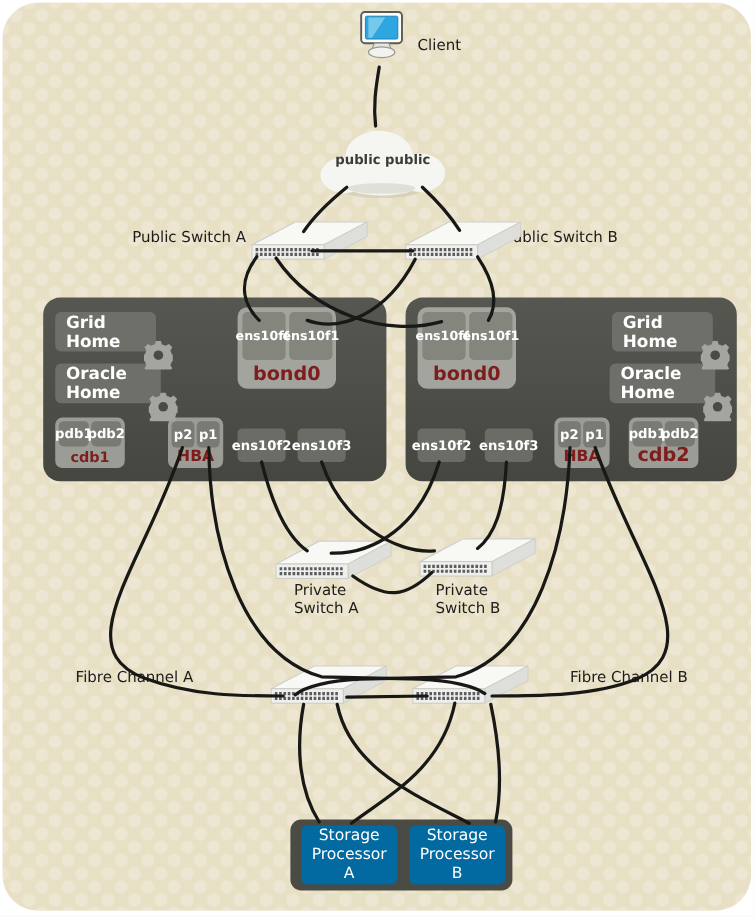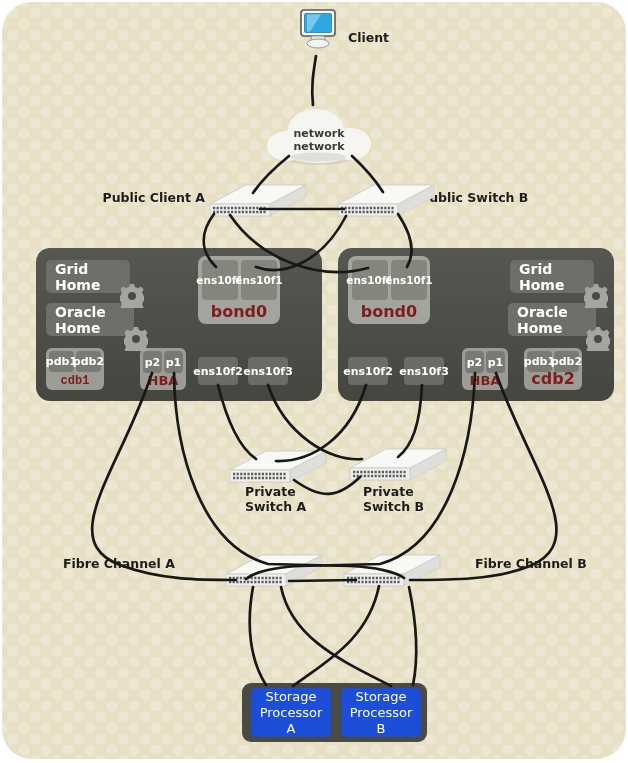--- a/index.html
+++ b/index.html
@@ -6,21 +6,21 @@
   #stage{position:relative;width:628px;height:763px;overflow:hidden;
     font-family:"DejaVu Sans","Liberation Sans",sans-serif;}
   
   #panel{position:absolute;left:2px;top:2px;right:2px;bottom:4px;border-radius:30px;
     background-color:#e7e0c4;
     background-image:
       radial-gradient(circle, #ece6d2 0 5px, rgba(0,0,0,0) 6px),
       radial-gradient(circle, #ece6d2 0 5px, rgba(0,0,0,0) 6px);
     background-size:22px 22px,22px 22px;
     background-position:0 0,11px 11px;}
-  .lbl{position:absolute;color:#1c1c1a;font-size:12.5px;line-height:15px;z-index:15;font-weight:bold;}
+  .lbl{position:absolute;color:#1c1c1a;font-size:12.5px;line-height:15px;z-index:15;}
   .lbl.right{text-align:right;}
   .multiline{white-space:pre-line;}
   
   .node{position:absolute;top:248px;width:286px;height:153px;border-radius:14px;
     background:linear-gradient(#565751,#45463f);z-index:10;}
   .homebox{position:absolute;background:#6e6f69;border-radius:5px;color:#fff;
     font-weight:bold;font-size:14px;display:flex;align-items:center;padding-left:9px;
     box-sizing:border-box;}
   .gear{position:absolute;width:24px;height:24px;z-index:12;}
   .bondgrp{position:absolute;background:#a3a49d;border-radius:8px;z-index:11;}
@@ -30,21 +30,21 @@
     font-size:11px;display:flex;align-items:center;justify-content:center;z-index:11;}
   .grp{position:absolute;background:#9b9c95;border-radius:6px;z-index:11;}
   .subbox{position:absolute;background:#797a73;border-radius:4px;color:#fff;font-weight:bold;
     font-size:11px;display:flex;align-items:center;justify-content:center;}
   .grplabel{position:absolute;left:0;right:0;bottom:2px;text-align:center;color:#7f1d1d;
     font-weight:bold;}
   .bondlabel{font-size:16px;bottom:3px;}
   
   #storage{position:absolute;left:242px;top:683px;width:185px;height:59px;border-radius:9px;
     background:#4a4b45;z-index:10;}
-  .spbox{position:absolute;top:5px;width:80px;height:49px;border-radius:5px;background:#1d4ed8;
+  .spbox{position:absolute;top:5px;width:80px;height:49px;border-radius:5px;background:#0369a1;
     color:#fff;font-size:13px;line-height:16px;text-align:center;display:flex;
     align-items:center;justify-content:center;}
   .switchicon{position:absolute;z-index:20;}
   .clouddev{position:absolute;z-index:12;}
   #cables{position:absolute;left:0;top:0;z-index:40;pointer-events:none;}
   #cloud-label{position:absolute;left:269px;top:127px;width:100px;text-align:center;
     font-size:11px;font-weight:bold;color:#3a3a36;z-index:14;}
 </style>
 </head>
 <body>
@@ -68,41 +68,41 @@
       <ellipse cx="56" cy="57" rx="32" ry="6" fill="#c9c3ae" opacity="0.5"></ellipse>
       <g fill="#f5f5f1">
         <ellipse cx="25" cy="44" rx="20" ry="15"></ellipse>
         <ellipse cx="54" cy="28" rx="28" ry="21"></ellipse>
         <ellipse cx="88" cy="42" rx="21" ry="16"></ellipse>
         <ellipse cx="56" cy="47" rx="36" ry="14"></ellipse>
       </g>
       <ellipse cx="56" cy="55" rx="28" ry="4.5" fill="#dcdbd2" opacity="0.8"></ellipse>
     </svg>
   </div>
-  <div id="cloud-label">network network</div>
+  <div id="cloud-label">public public</div>
 
   <div class="switchicon" style="left:206px;top:178px;">
     <svg width="104" height="42" viewBox="0 0 104 42">
       <polygon points="4,26 64,26 100,7 40,7" fill="#f8f8f5" stroke="#cfcfc9" stroke-width="1"></polygon>
       <polygon points="64,26 100,7 100,19 64,38" fill="#dededa" stroke="#cfcfc9" stroke-width="0.8"></polygon>
       <rect x="4" y="26" width="60" height="12" fill="#efefec" stroke="#c9c9c4" stroke-width="0.8"></rect>
       <line x1="7" y1="30" x2="61" y2="30" stroke="#5a5c5e" stroke-width="2.6" stroke-dasharray="2.2 1.4"></line>
       <line x1="7" y1="34" x2="61" y2="34" stroke="#5a5c5e" stroke-width="2.6" stroke-dasharray="2.2 1.4"></line>
     </svg>
   </div>
   <div class="switchicon" style="left:334px;top:178px;">
     <svg width="104" height="42" viewBox="0 0 104 42">
       <polygon points="4,26 64,26 100,7 40,7" fill="#f8f8f5" stroke="#cfcfc9" stroke-width="1"></polygon>
       <polygon points="64,26 100,7 100,19 64,38" fill="#dededa" stroke="#cfcfc9" stroke-width="0.8"></polygon>
       <rect x="4" y="26" width="60" height="12" fill="#efefec" stroke="#c9c9c4" stroke-width="0.8"></rect>
       <line x1="7" y1="30" x2="61" y2="30" stroke="#5a5c5e" stroke-width="2.6" stroke-dasharray="2.2 1.4"></line>
       <line x1="7" y1="34" x2="61" y2="34" stroke="#5a5c5e" stroke-width="2.6" stroke-dasharray="2.2 1.4"></line>
     </svg>
   </div>
-  <div class="lbl right" style="left:95px;top:190px;width:110px;">Public Client A</div>
+  <div class="lbl right" style="left:95px;top:190px;width:110px;">Public Switch A</div>
   <div class="lbl" style="left:420px;top:190px;">Public Switch B</div>
 
   <div class="node" style="left:36px;">
     <div class="homebox" style="left:10px;top:12px;width:84px;height:33px;">Grid Home</div>
     <div class="gear" style="left:84px;top:36px;">
       <svg width="24" height="24" viewBox="-12 -12 24 24">
           <path fill="#a4a59e" d="M-2,-12 h4 l1,3 a9,9 0 0 1 3,1.2 l2.8,-1.6 2.8,2.8 -1.6,2.8 a9,9 0 0 1 1.2,3 l3,1 v4 l-3,1 a9,9 0 0 1 -1.2,3 l1.6,2.8 -2.8,2.8 -2.8,-1.6 a9,9 0 0 1 -3,1.2 l-1,3 h-4 l-1,-3 a9,9 0 0 1 -3,-1.2 l-2.8,1.6 -2.8,-2.8 1.6,-2.8 a9,9 0 0 1 -1.2,-3 l-3,-1 v-4 l3,-1 a9,9 0 0 1 1.2,-3 l-1.6,-2.8 2.8,-2.8 2.8,1.6 a9,9 0 0 1 3,-1.2 z"></path>
           <circle r="4" fill="#4a4b45"></circle>
         </svg>
     </div>
@@ -114,21 +114,21 @@
         </svg>
     </div>
     <div class="bondgrp" style="left:162px;top:8px;width:82px;height:68px;">
       <div class="nic" style="left:4px;top:4px;width:36px;height:40px;">ens10f0</div>
       <div class="nic" style="left:43px;top:4px;width:36px;height:40px;">ens10f1</div>
       <div class="grplabel bondlabel">bond0</div>
     </div>
     <div class="grp" style="left:10px;top:100px;width:58px;height:42px;">
       <div class="subbox" style="left:3px;top:3px;width:25px;height:21px;">pdb1</div>
       <div class="subbox" style="left:30px;top:3px;width:25px;height:21px;">pdb2</div>
-      <div class="grplabel" style="font-size:12px;font-family:Liberation Mono, monospace;">cdb1</div>
+      <div class="grplabel" style="font-size:12px;">cdb1</div>
     </div>
     <div class="grp" style="left:104px;top:100px;width:46px;height:42px;">
       <div class="subbox" style="left:3px;top:3px;width:19px;height:22px;">p2</div>
       <div class="subbox" style="left:24px;top:3px;width:19px;height:22px;">p1</div>
       <div class="grplabel" style="font-size:13px;">HBA</div>
     </div>
     <div class="nicdark" style="left:162px;top:109px;width:40px;height:28px;">ens10f2</div>
     <div class="nicdark" style="left:212px;top:109px;width:40px;height:28px;">ens10f3</div>
   </div>
 

